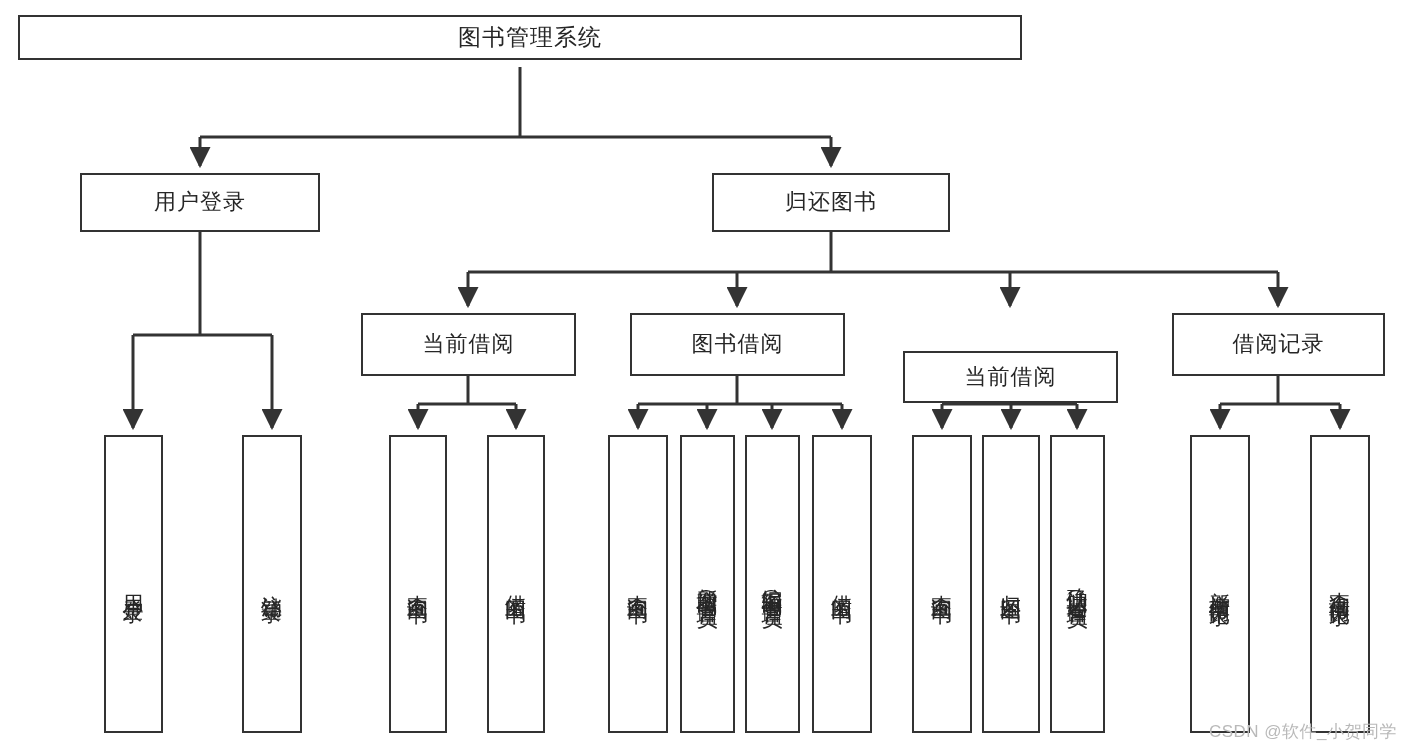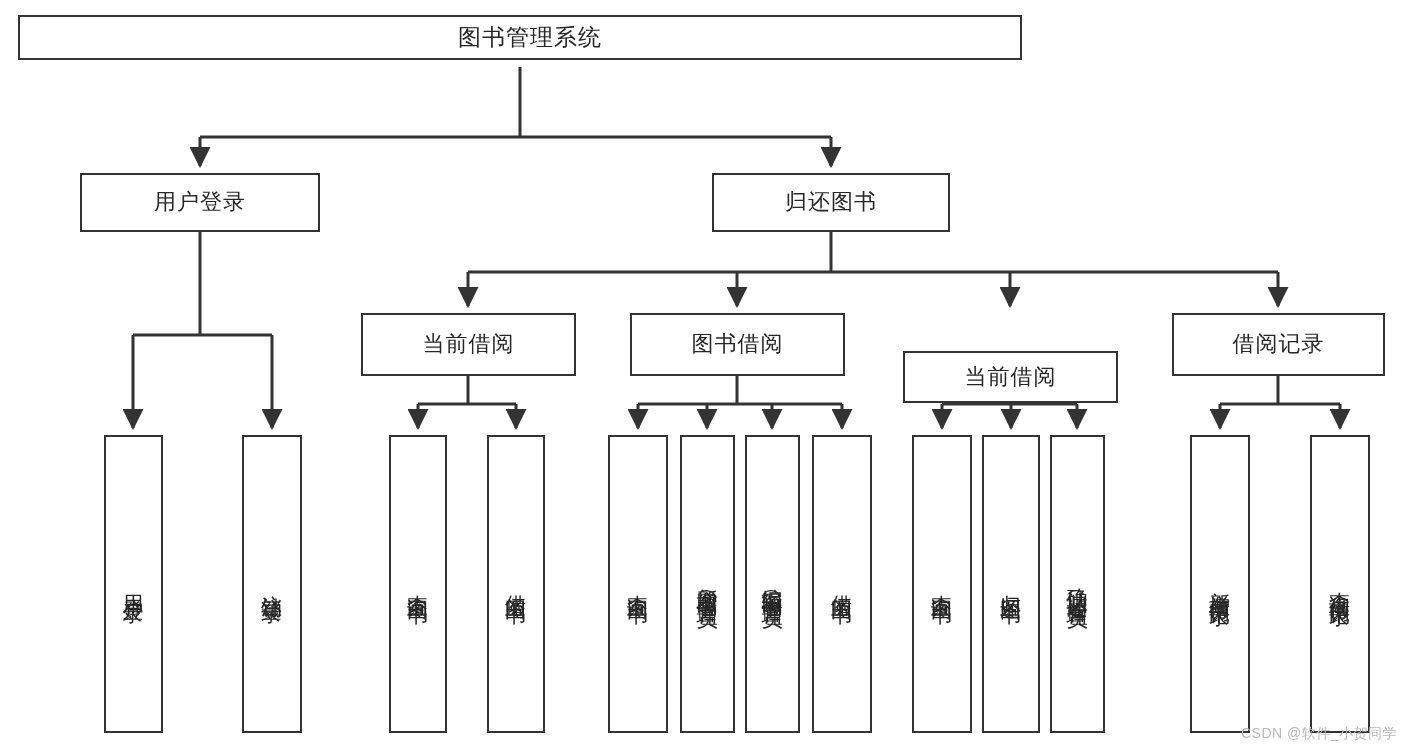--- a/index.html
+++ b/index.html
@@ -48,21 +48,21 @@
     white-space: nowrap;
     text-align: center;
   }
   .node-root {
     font-size: 23px;
   }
   #watermark {
     position: absolute;
     right: 8px;
     bottom: 4px;
-    font-size: 14px;
+    font-size: 17px;
     color: #b9b9b9;
     letter-spacing: 0.5px;
     white-space: nowrap;
     font-family: "Liberation Sans", "DejaVu Sans", sans-serif;
     margin-top: 12px;
   }
 </style>
 </head>
 <body>
 

